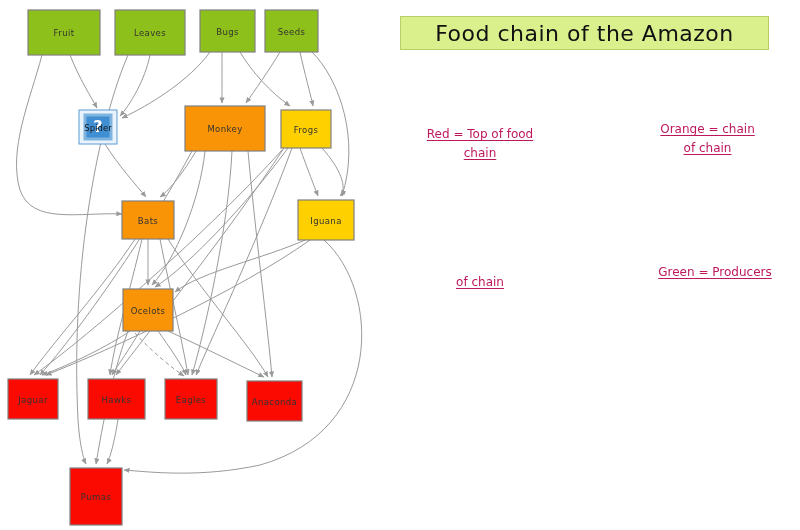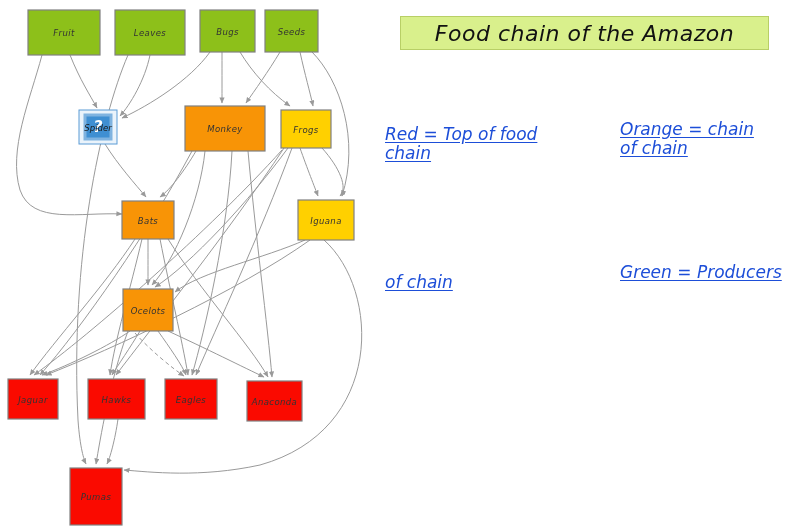--- a/index.html
+++ b/index.html
@@ -12,21 +12,20 @@
     height: 530px;
     position: relative;
     overflow: hidden;
     font-family: "DejaVu Sans", sans-serif;
   }
   #stage {
     position: absolute;
     left: 0; top: 0;
     width: 800px;
     height: 530px;
-    font-style: italic;
   }
   svg#diagram {
     position: absolute;
     left: 0; top: 0;
     width: 800px;
     height: 530px;
   }
   .node-rect {
     stroke: #808080;
     stroke-width: 1.2;
@@ -61,24 +60,24 @@
   }
   .title-text {
     font-family: "DejaVu Sans", sans-serif;
     font-size: 22px;
     color: #111111;
     letter-spacing: 0.5px;
     white-space: nowrap;
   }
   .legend-item {
     position: absolute;
-    text-align: left;
-    font-family: "DejaVu Sans", sans-serif;
-    font-size: 17px;
-    color: #1d4ed8;
+    text-align: center;
+    font-family: "DejaVu Sans", sans-serif;
+    font-size: 12px;
+    color: #be185d;
     line-height: 19px;
   }
   .legend-item span {
     text-decoration: underline;
     text-underline-offset: 2px;
   }
   .spider-icon-bg {
     fill: #3f8fd2;
     stroke: #7fb3e0;
     stroke-width: 3;

